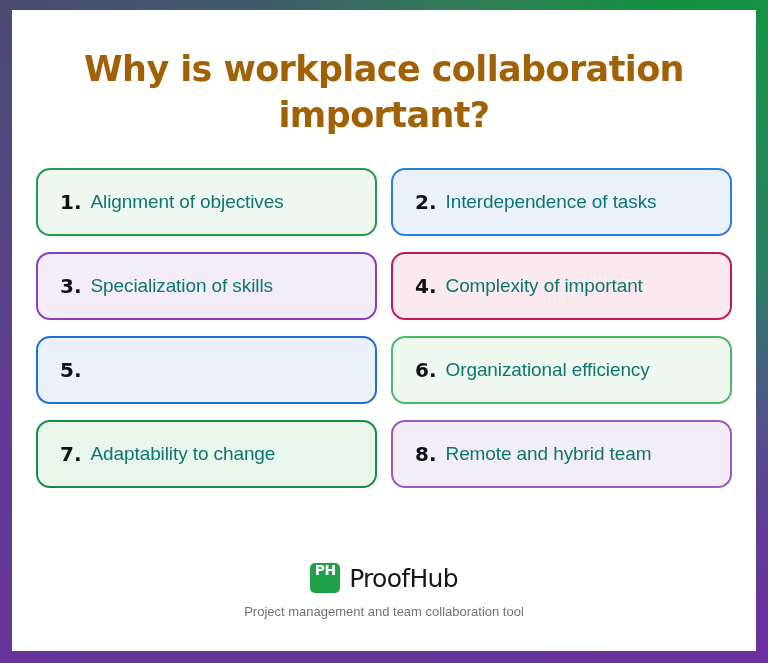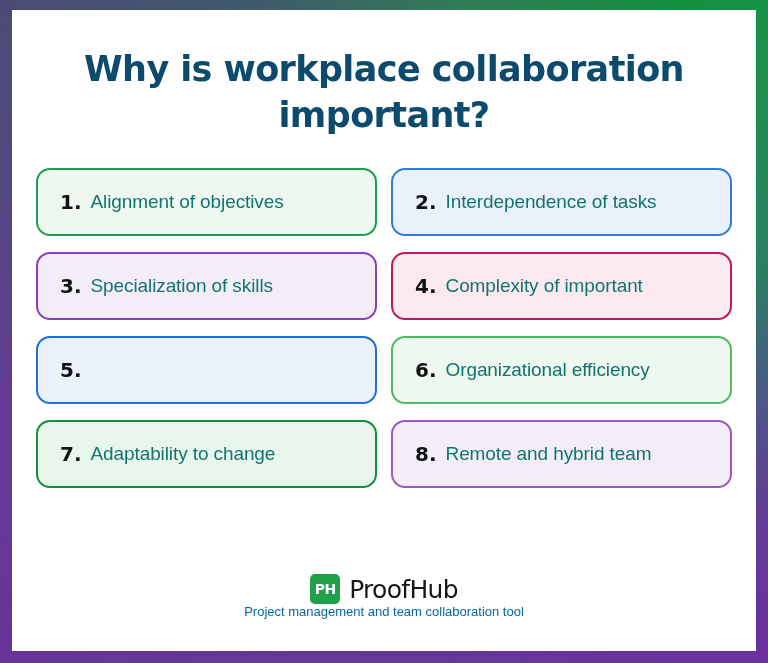--- a/index.html
+++ b/index.html
@@ -74,21 +74,21 @@
     padding: 36px 60px 0 60px;
     text-align: center;
   }
   .title {
     margin: 0;
     font-family: "DejaVu Sans", sans-serif;
     font-size: 35px;
     font-weight: bold;
     line-height: 1.32;
     letter-spacing: -0.6px;
-    color: #0c4a6e;
+    color: #a16207;
     max-width: 640px;
     margin: 0 auto;
   }
 
   
   .grid {
     margin-top: 30px;
     padding: 0 24px;
     display: grid;
     grid-template-columns: 1fr 1fr;
@@ -134,44 +134,45 @@
     align-items: center;
     justify-content: center;
     gap: 9px;
   }
   .logo-mark {
     width: 30px;
     height: 30px;
     border-radius: 5px;
     background: #1fa14a;
     display: flex;
-    align-items: center;
+    align-items: flex-start;
     justify-content: center;
     flex: none;
   }
   .logo-mark-text {
     font-family: "DejaVu Sans", sans-serif;
     font-size: 14px;
     font-weight: bold;
     color: #ffffff;
     letter-spacing: -0.5px;
     line-height: 1;
   }
   .logo-word {
     font-family: "DejaVu Sans", sans-serif;
     font-size: 25px;
     font-weight: normal;
     color: #15171a;
     letter-spacing: -0.7px;
     line-height: 1;
   }
   .tagline {
+    margin-top: 11px;
     font-family: "Liberation Sans", sans-serif;
     font-size: 13px;
-    color: #0369a1;
+    color: #737373;
     letter-spacing: 0;
   }
 </style>
 </head>
 <body>
 
 <div id="infographic">
   <div class="panel">
 
     <div class="title-block">

